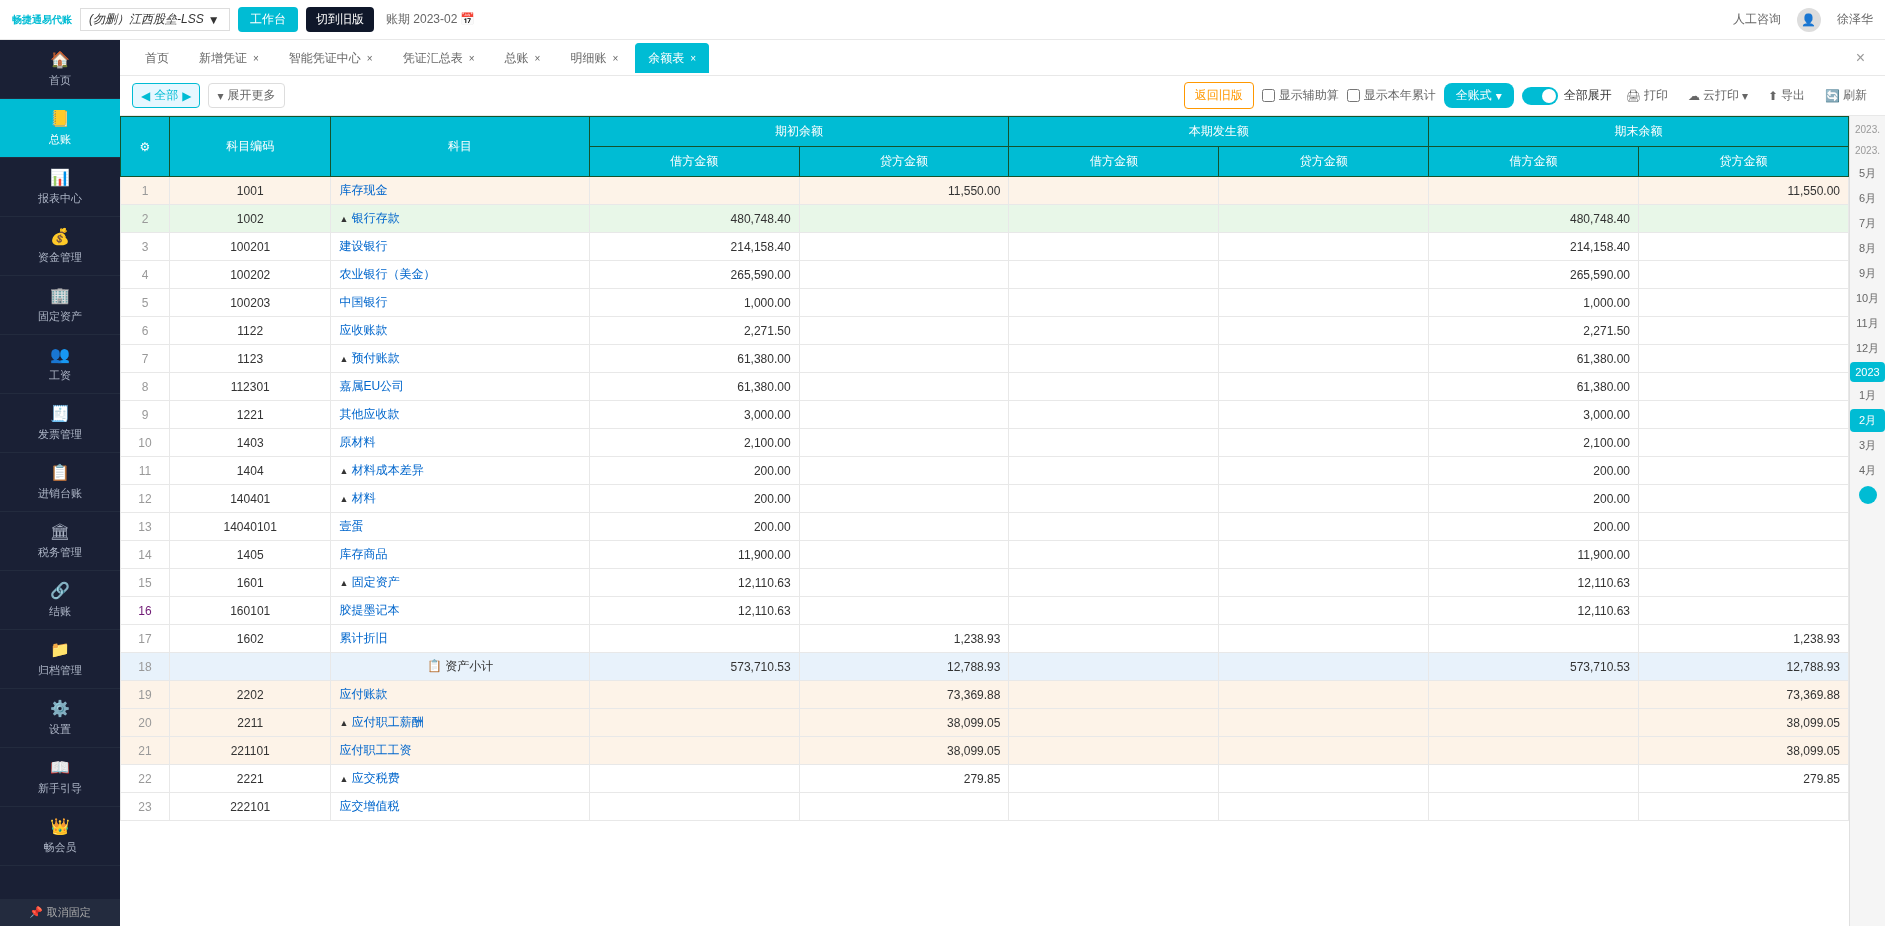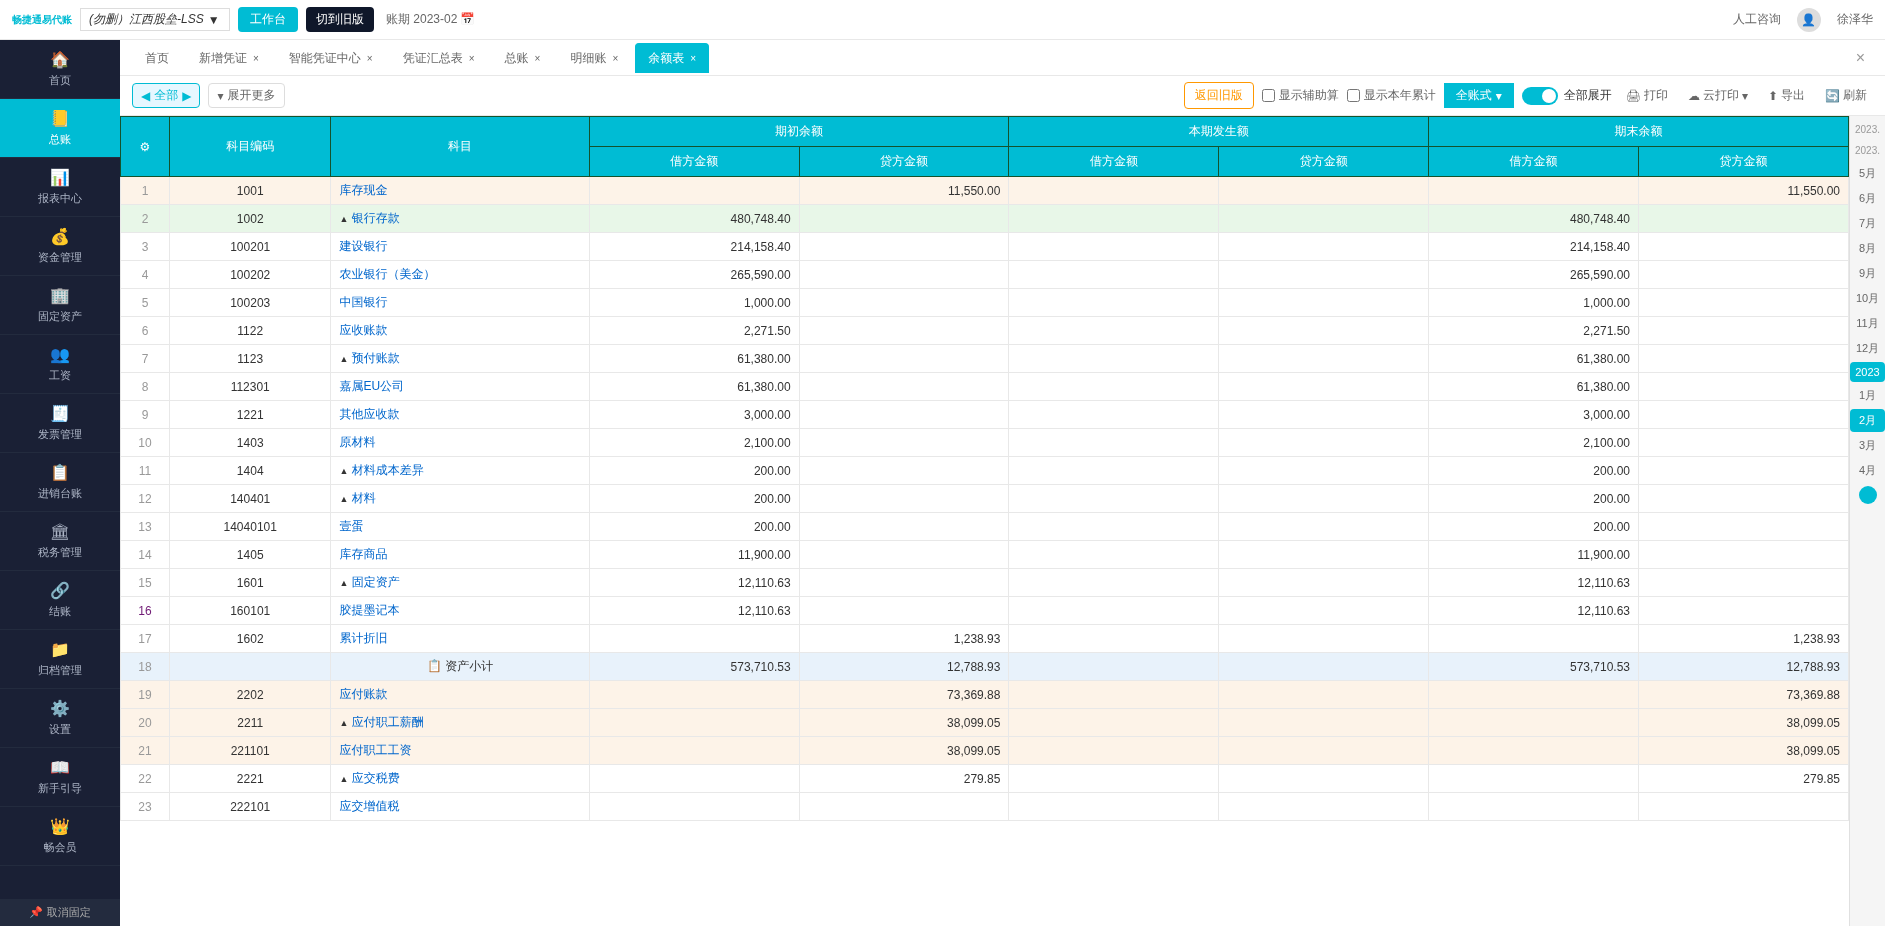--- a/index.html
+++ b/index.html
@@ -84,21 +84,21 @@
       border: 1px solid #ddd; border-radius: 4px; padding: 3px 8px;
       font-size: 12px; color: #666; cursor: pointer;
     }
     .toolbar-right { margin-left: auto; display: flex; align-items: center; gap: 8px; }
     .return-btn {
       background: #fff; border: 1px solid #ff9800; color: #ff9800;
       border-radius: 4px; padding: 4px 10px; font-size: 12px; cursor: pointer;
     }
     .checkbox-group { display: flex; align-items: center; gap: 4px; font-size: 12px; color: #666; }
     .full-style-btn {
-      background: #00bcd4; color: #fff; border: none; border-radius: 0;
+      background: #00bcd4; color: #fff; border: none; border-radius: 8px;
       padding: 4px 12px; font-size: 12px; cursor: pointer; display: flex; align-items: center; gap: 4px;
     }
     .toggle-group { display: flex; align-items: flex-start; gap: 6px; }
     .toggle { width: 36px; height: 18px; background: #00bcd4; border-radius: 9px; position: relative; cursor: pointer; }
     .toggle-knob { width: 14px; height: 14px; background: #fff; border-radius: 50%; position: absolute; top: 2px; right: 2px; }
     .action-btn {
       display: flex; align-items: center; gap: 3px; font-size: 12px;
       color: #666; cursor: pointer; padding: 3px 6px;
     }
 

